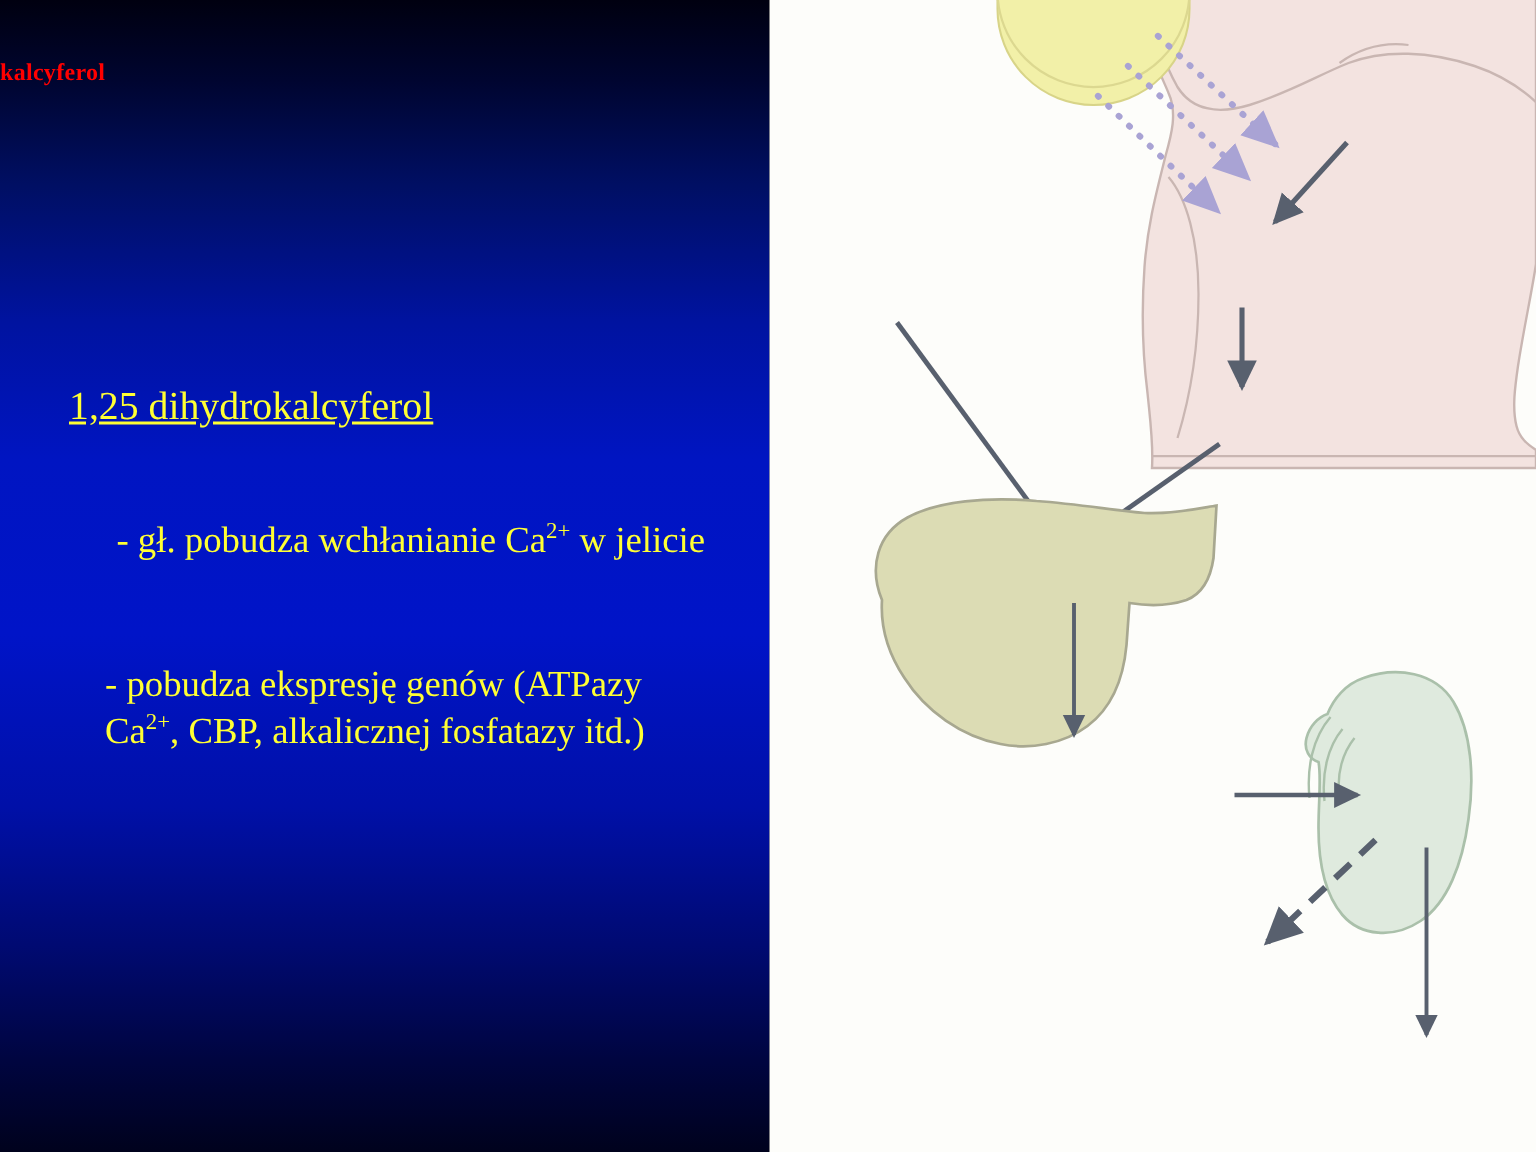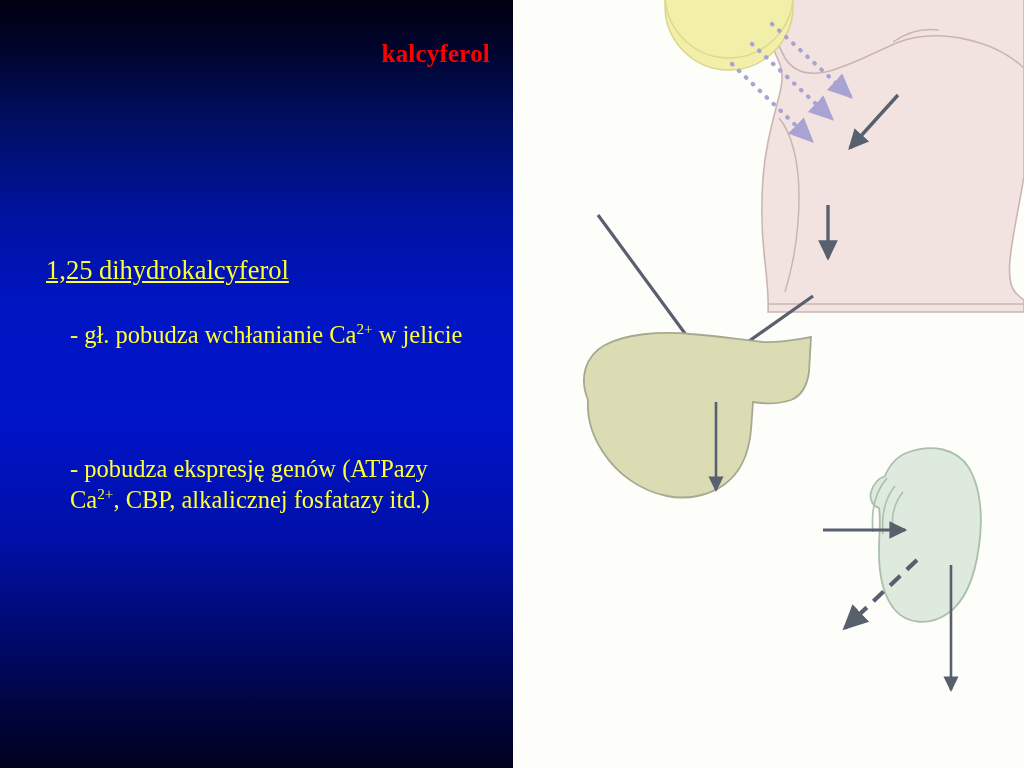--- a/index.html
+++ b/index.html
@@ -33,24 +33,24 @@
         #000a72 82%,
         #000540 92%,
         #00021d 100%);
     overflow: hidden;
   }
 
   #slide-title {
     position: absolute;
     left: 0; top: 40px;
     width: 490px;
-    text-align: right;
+    text-align: left;
     color: #ff0000;
     font-weight: bold;
-    font-size: 25px;
+    font-size: 16px;
     letter-spacing: 0.2px;
   }
 
   .lead-line {
     position: absolute;
     left: 46px;
     color: #ffff33;
     font-size: 26.5px;
     line-height: 1.08;
     white-space: nowrap;
@@ -60,22 +60,22 @@
   #lead-3 { top: 256px; text-decoration: underline; }
 
   .bullet {
     position: absolute;
     left: 70px;
     width: 400px;
     color: #ffff33;
     font-size: 24.5px;
     line-height: 1.26;
   }
-  #bullet-1 { top: 320px; }
-  #bullet-2 { top: 454px; }
+  #bullet-1 { top: 346px; text-align: right; }
+  #bullet-2 { top: 442px; }
   #bullet-3 { top: 618px; }
 
   .sup { font-size: 0.62em; vertical-align: super; line-height: 0; }
 
   
   #diagram {
     position: absolute;
     left: 513px; top: 0;
     width: 511px; height: 768px;
     background: #fdfdfa;

